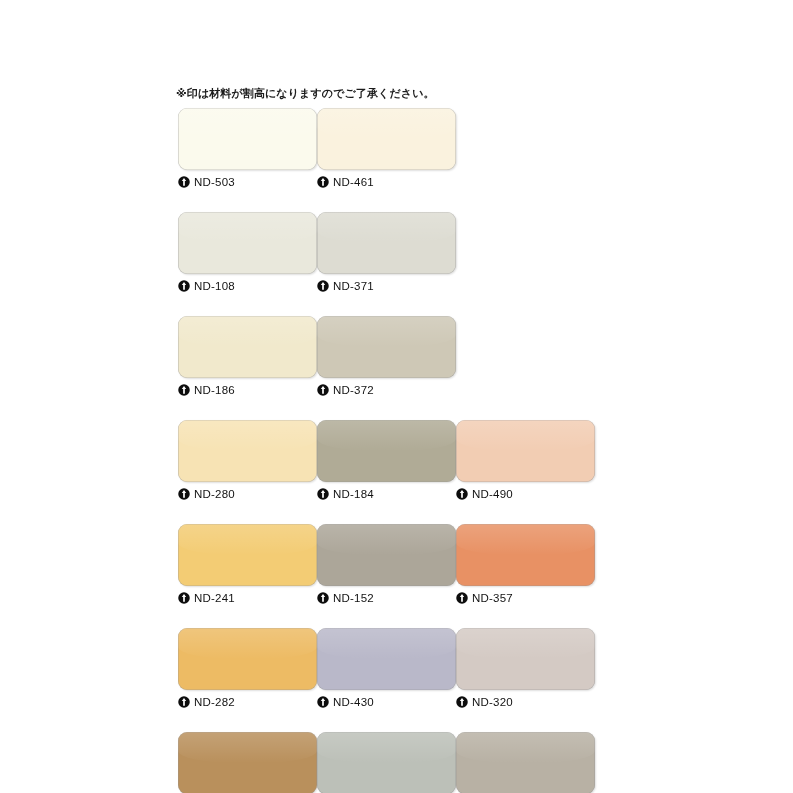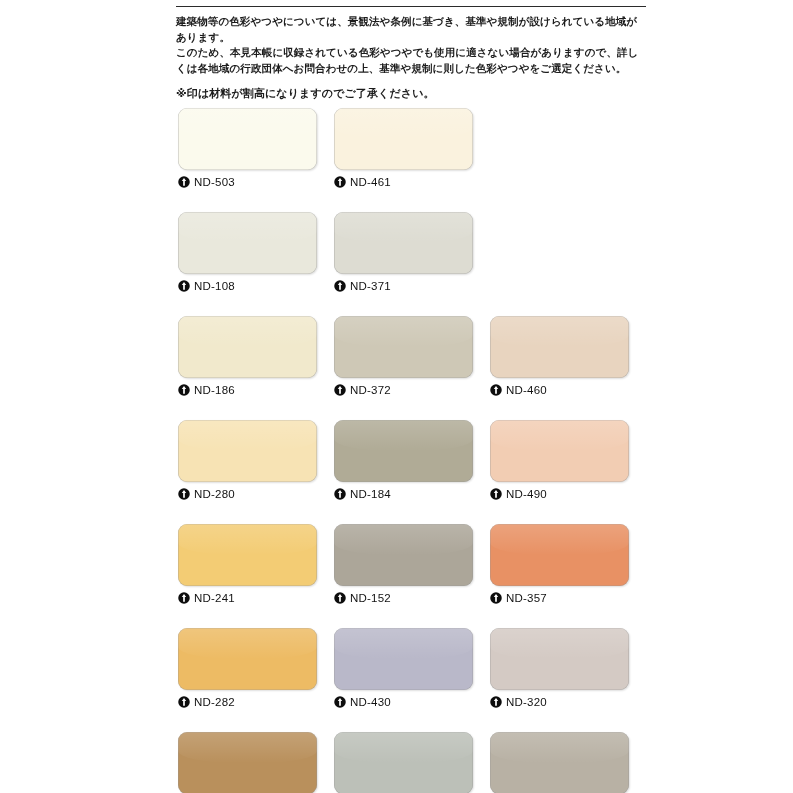--- a/index.html
+++ b/index.html
@@ -60,21 +60,21 @@
 
   
   .swatch-grid {
     position: absolute;
     left: 178px;
     top: 108px;
     width: 452px;
   }
   .swatch-row {
     display: flex;
-    gap: 17px;
+    gap: 0;
     margin-bottom: 22px;
   }
   .swatch-row:last-child { margin-bottom: 0; }
 
   .swatch-cell {
     width: 139px;
   }
   .swatch-chip {
     width: 139px;
     height: 62px;
@@ -110,27 +110,20 @@
     margin-right: 4px;
     display: block;
   }
   .label-code { white-space: nowrap; }
 </style>
 </head>
 <body>
 
 <div class="page">
 
-  <div class="notice-area">
-    <div class="notice-rule"></div>
-    <div class="notice-text">建築物等の色彩やつやについては、景観法や条例に基づき、基準や規制が設けられている地域が
-あります。
-このため、本見本帳に収録されている色彩やつやでも使用に適さない場合がありますので、詳し
-くは各地域の行政団体へお問合わせの上、基準や規制に則した色彩やつやをご選定ください。</div>
-  </div>
 
   <div class="star-note">※印は材料が割高になりますのでご了承ください。</div>
 
   <div class="swatch-grid">
       <div class="swatch-row">
         <div class="swatch-cell">
           <div class="swatch-chip" title="ND-503" style="background: rgb(251, 250, 237);"></div>
           <div class="swatch-label">
             <svg viewBox="0 0 24 24" class="badge-icon">
               <circle cx="12" cy="12" r="11.5" fill="#0d0d0d"></circle>
@@ -186,30 +179,20 @@
         <div class="swatch-cell">
           <div class="swatch-chip" title="ND-372" style="background: rgb(206, 200, 182);"></div>
           <div class="swatch-label">
             <svg viewBox="0 0 24 24" class="badge-icon">
               <circle cx="12" cy="12" r="11.5" fill="#0d0d0d"></circle>
               <path d="M12 4.2 L16.4 10.2 L13.7 10.2 L13.7 19.4 L10.3 19.4 L10.3 10.2 L7.6 10.2 Z" fill="#ffffff"></path>
             </svg>
             <span class="label-code">ND-372</span>
           </div>
         </div>
-        <div class="swatch-cell">
-          <div class="swatch-chip" title="ND-460" style="background: rgb(232, 212, 191);"></div>
-          <div class="swatch-label">
-            <svg viewBox="0 0 24 24" class="badge-icon">
-              <circle cx="12" cy="12" r="11.5" fill="#0d0d0d"></circle>
-              <path d="M12 4.2 L16.4 10.2 L13.7 10.2 L13.7 19.4 L10.3 19.4 L10.3 10.2 L7.6 10.2 Z" fill="#ffffff"></path>
-            </svg>
-            <span class="label-code">ND-460</span>
-          </div>
-        </div>
       </div>
       <div class="swatch-row">
         <div class="swatch-cell">
           <div class="swatch-chip" title="ND-280" style="background: rgb(247, 227, 180);"></div>
           <div class="swatch-label">
             <svg viewBox="0 0 24 24" class="badge-icon">
               <circle cx="12" cy="12" r="11.5" fill="#0d0d0d"></circle>
               <path d="M12 4.2 L16.4 10.2 L13.7 10.2 L13.7 19.4 L10.3 19.4 L10.3 10.2 L7.6 10.2 Z" fill="#ffffff"></path>
             </svg>
             <span class="label-code">ND-280</span>

